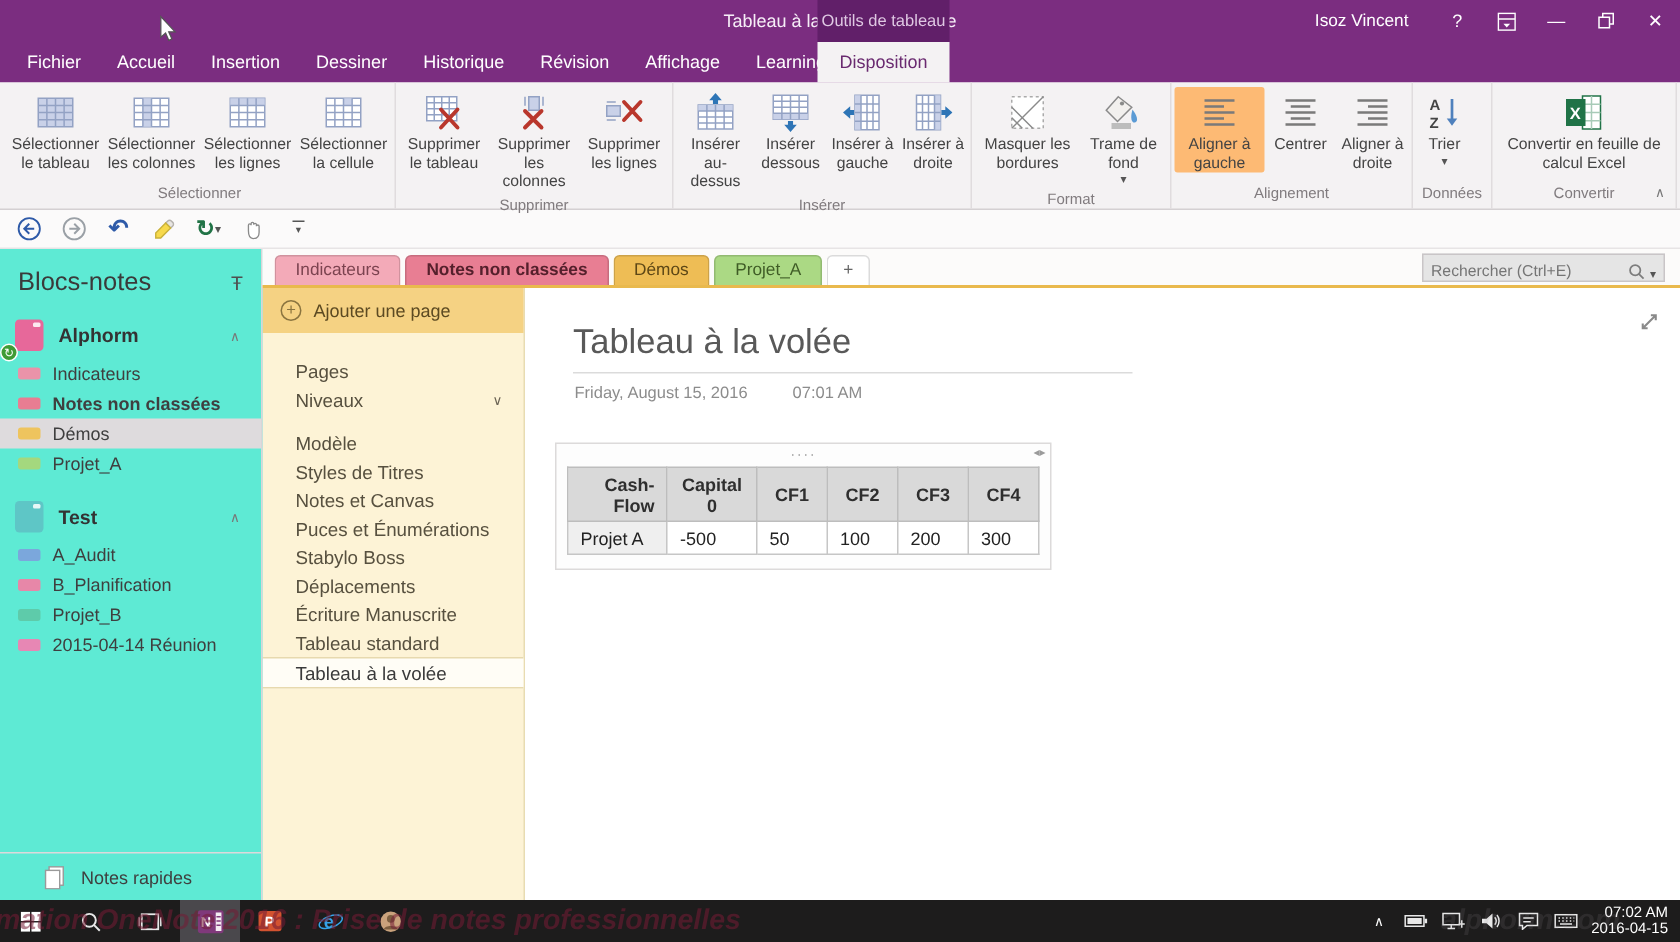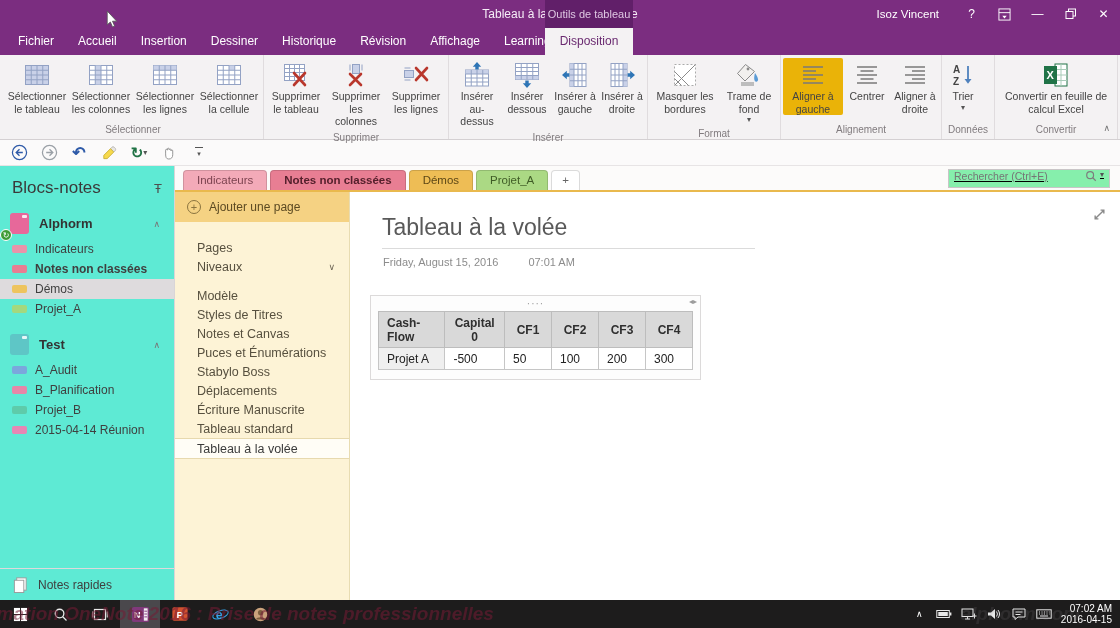--- a/index.html
+++ b/index.html
@@ -21,21 +21,21 @@
   .rtab { color:#ffffff; font-size:12px; padding:0 12px; line-height:27px; white-space:nowrap; }
   .rtab.active { position:absolute; left:545px; top:0; width:88px; background:#f4f2f3; color:#6a2a70; text-align:center; padding:0; }
 
   
   .ribbon { height:85px; background:#f4f2f3; border-bottom:1px solid #d4d0d2; display:flex; position:relative; padding-left:3px; }
   .rgroup { display:flex; flex-direction:column; border-right:1px solid #e0dcde; padding:2px 2px 0; }
   .rbtns { flex:1; display:flex; align-items:flex-start; }
   .rbtn { display:flex; flex-direction:column; align-items:center; padding:4px 2px 0; margin:1px 0; border-radius:2px; }
   .rbtn svg { width:26px; height:26px; margin-bottom:2px; flex:none; }
   .rbtn-label { font-size:10.5px; color:#444; text-align:center; line-height:12.5px; }
-  .rbtn.active { background:#eab308; }
+  .rbtn.active { background:#fdba74; }
   .rgrp-label { font-size:10px; color:#807b7e; text-align:center; padding:3px 4px 4px; }
   .dd { font-size:8px; color:#555; line-height:9px; }
   .w63{width:64px} .w60{width:60px} .w50{width:52px} .w46{width:48px} .w44{width:46px}
   .w66{width:70px} .w56{width:58px} .w58{width:60px} .w36{width:38px} .w110{width:118px}
   .ribbon-collapse { position:absolute; right:10px; bottom:6px; font-size:9px; color:#777; }
 
   
   .qat { height:26px; background:#fbfafa; border-bottom:1px solid #e7e4e5; display:flex; align-items:center; padding-left:10px; gap:12px; }
   .qbtn { display:inline-flex; align-items:center; justify-content:center; height:20px; min-width:18px; }
   .undo-glyph { font-size:16px; color:#2e5aa8; font-weight:bold; line-height:18px; }
@@ -57,30 +57,30 @@
   .nb-book::after { content:""; position:absolute; right:2px; top:2px; width:5px; height:3px; background:rgba(255,255,255,.85); border-radius:1px; }
   .nb-name { font-size:13px; font-weight:bold; color:#333; flex:1; }
   .nb-chev { font-size:9px; color:#777; padding-right:6px; }
   .sync-badge { position:absolute; left:0px; top:21px; width:12px; height:12px; border-radius:50%; background:#3f9c35; color:#fff; font-size:8px; line-height:12px; text-align:center; border:1px solid #fff; }
   .sec-row { display:flex; align-items:center; padding:3px 8px 3px 12px; }
   .sec-row.selected { background:#dedbdd; }
   .sec-ico { width:15px; height:8px; border-radius:2px 2px 2px 2px; margin-right:8px; flex:none; }
   .sec-label { font-size:12px; color:#3f3f3f; white-space:nowrap; }
   .sec-label.bold { font-weight:bold; }
   .nb-gap { height:10px; }
-  .sb-footer { position:absolute; bottom:0; left:0; right:0; border-top:1px solid #ddd9db; display:flex; align-items:center; gap:9px; padding:7px 12px;text-align:center; }
+  .sb-footer { position:absolute; bottom:0; left:0; right:0; border-top:1px solid #ddd9db; display:flex; align-items:center; gap:9px; padding:7px 28px;text-align:center; }
   .sb-footer span { font-size:12px; color:#3f3f3f; }
 
   
   .rightcol { flex:1; display:flex; flex-direction:column; min-width:0; }
   .tabstrip { height:26px; background:#fcfbfa; display:flex; align-items:flex-end; border-bottom:2px solid #e9b94d; position:relative; padding-left:8px; }
   .stab { font-size:11.5px; padding:3px 13px 4px; margin-right:3px; border-radius:4px 4px 0 0; border:1px solid rgba(0,0,0,.14); border-bottom:none; white-space:nowrap; }
   .stab.bold { font-weight:bold; }
   .stab.newtab { padding:3px 10px 4px; color:#666; }
-  .searchbox { position:absolute; right:10px; top:3px; width:162px; height:19px; background:#86efac; border:1px solid #c9c5c7; display:flex; align-items:flex-start; padding:0 5px; gap:3px;text-decoration:underline; }
+  .searchbox { position:absolute; right:10px; top:3px; width:162px; height:19px; background:#e5e5e5; border:1px solid #c9c5c7; display:flex; align-items:flex-end; padding:0 5px; gap:3px; }
   .searchbox input { border:none; outline:none; flex:1; font-size:10.5px; color:#777; background:transparent; font-family:inherit; min-width:0; }
   .searchbox .dd { font-size:8px; color:#555; }
 
   .midrow { flex:1; display:flex; min-height:0; }
   .pagepanel { width:175px; background:#fdf3d6; flex:none; display:flex; flex-direction:column; border-right:1px solid #e8dcb2; }
   .pp-add { height:30px; background:#f5d283; display:flex; align-items:center; padding-left:12px; font-size:12px; color:#5c4a22; gap:8px; flex:none; }
   .pp-plus { width:14px; height:14px; border:1px solid #8a743f; border-radius:50%; line-height:12px; text-align:center; font-size:11px; color:#8a743f; flex:none; }
   .pp-list { padding-top:16px; }
   .pp-item { font-size:12.5px; color:#57503f; padding:2.5px 8px 2.5px 22px; display:flex; justify-content:space-between; align-items:center; }
   .pp-item .chev { font-size:9px; color:#6b6354; padding-right:6px; }
@@ -92,21 +92,21 @@
   .expand-ico { position:absolute; top:16px; right:14px; }
   .page-title { margin:22px 0 0 32px; font-size:23px; color:#595959; font-weight:400; }
   .title-rule { margin:7px 0 0 32px; width:373px; border-bottom:1px solid #dbdbdb; }
   .page-date { margin:7px 0 0 33px; font-size:11px; color:#8c8c8c; display:flex; gap:30px; }
 
   .notebox { margin:27px 0 0 20px; width:331px; border:1px solid #dcdada; background:#fdfdfd; padding:1px 7px 9px; position:relative; }
   .nb-top { height:12px; display:flex; justify-content:center; align-items:center; color:#9b9b9b; font-size:10px; letter-spacing:1px; }
   .nb-resize { position:absolute; right:3px; top:1px; font-size:8px; color:#9b9b9b; letter-spacing:0; }
   .ntable { border-collapse:collapse; font-size:12px; margin-top:2px; }
   .ntable th { background:#d9d9d9; font-weight:bold; color:#2f2f2f; border:1px solid #bdbdbd; padding:3.5px 8px; }
-  .ntable th:first-child { text-align:left; }
+  .ntable th:first-child { text-align:right; }
   .ntable th:not(:first-child) { text-align:center; }
   .ntable td { border:1px solid #c6c6c6; padding:3.5px 8px; color:#222; background:#fff; text-align:left; }
   .ntable td.rowhead { background:#efefef; }
   .ntable th:nth-child(1){min-width:64px} .ntable th:nth-child(2){min-width:58px}
   .ntable th:nth-child(n+3){min-width:47px}
 
   
   .taskbar { height:28px; background:#1d1c1c; display:flex; align-items:center; position:relative; color:#fff; }
   .tk-left { display:flex; height:100%; }
   .tk-ico { width:40px; height:28px; display:flex; align-items:center; justify-content:center; }

